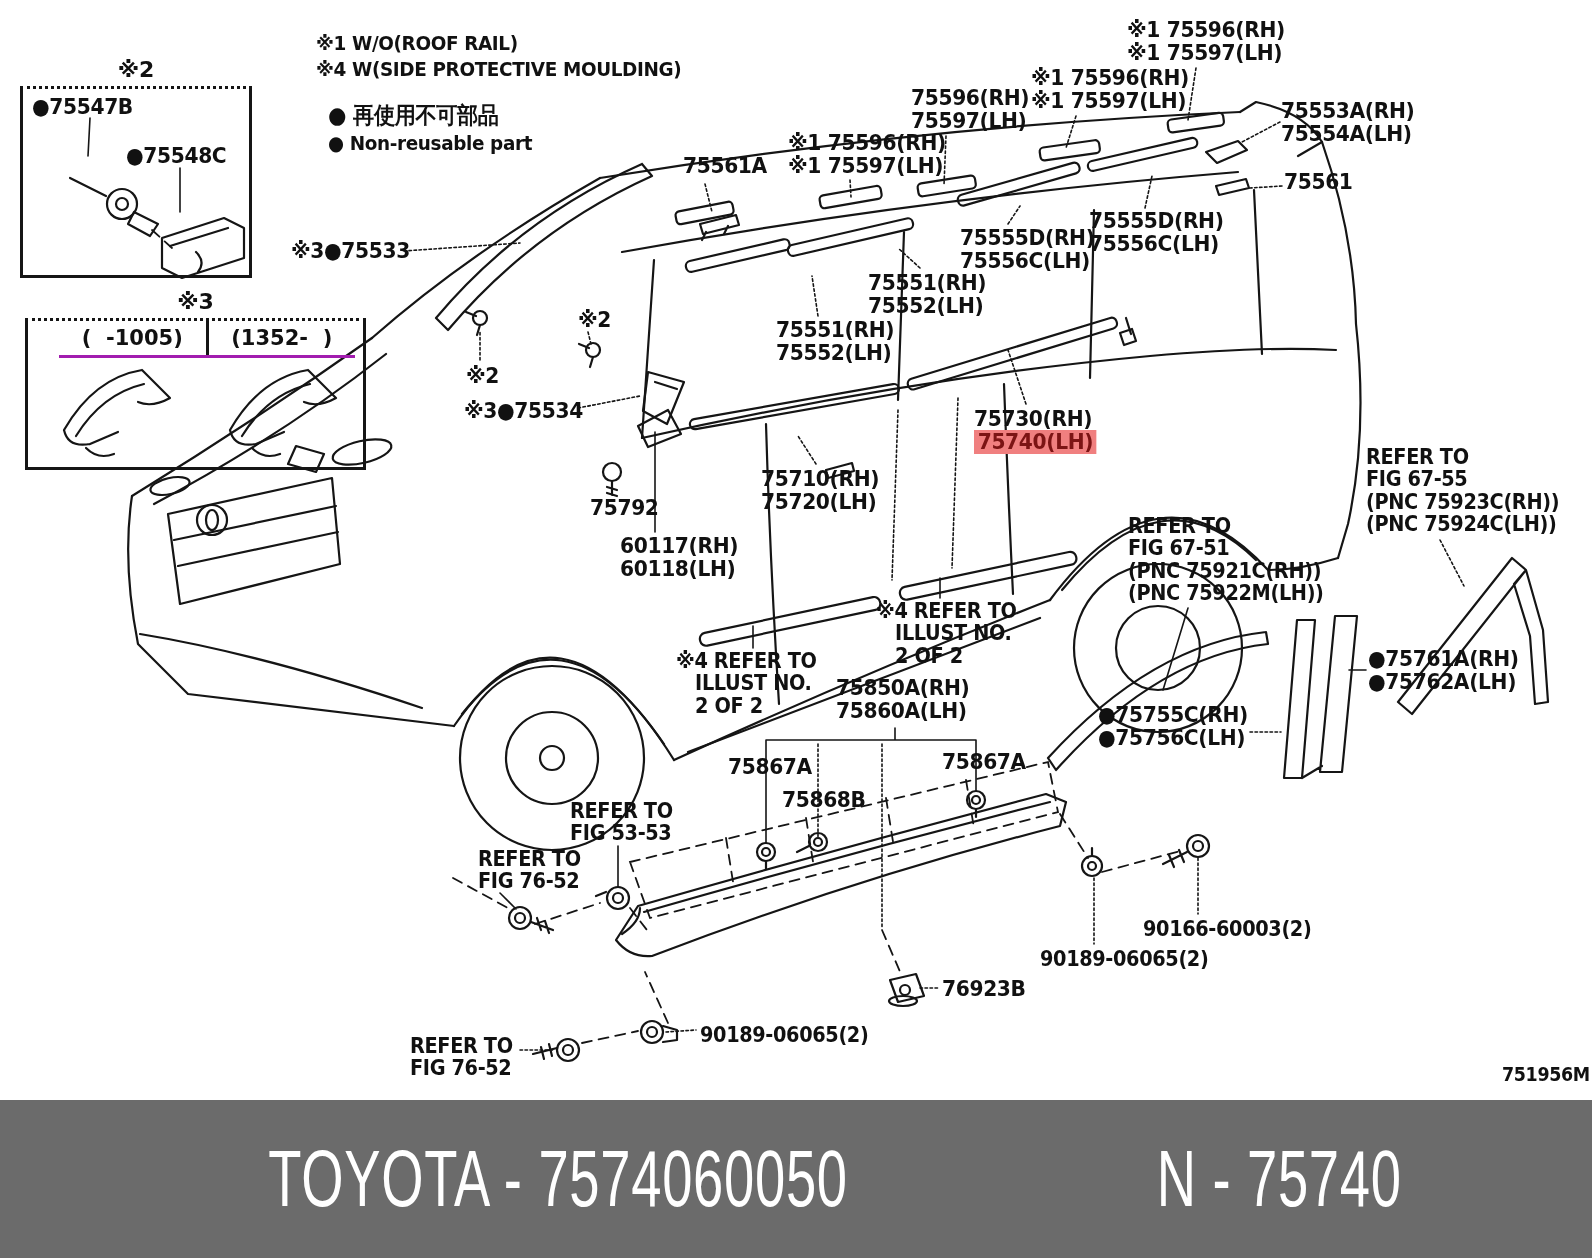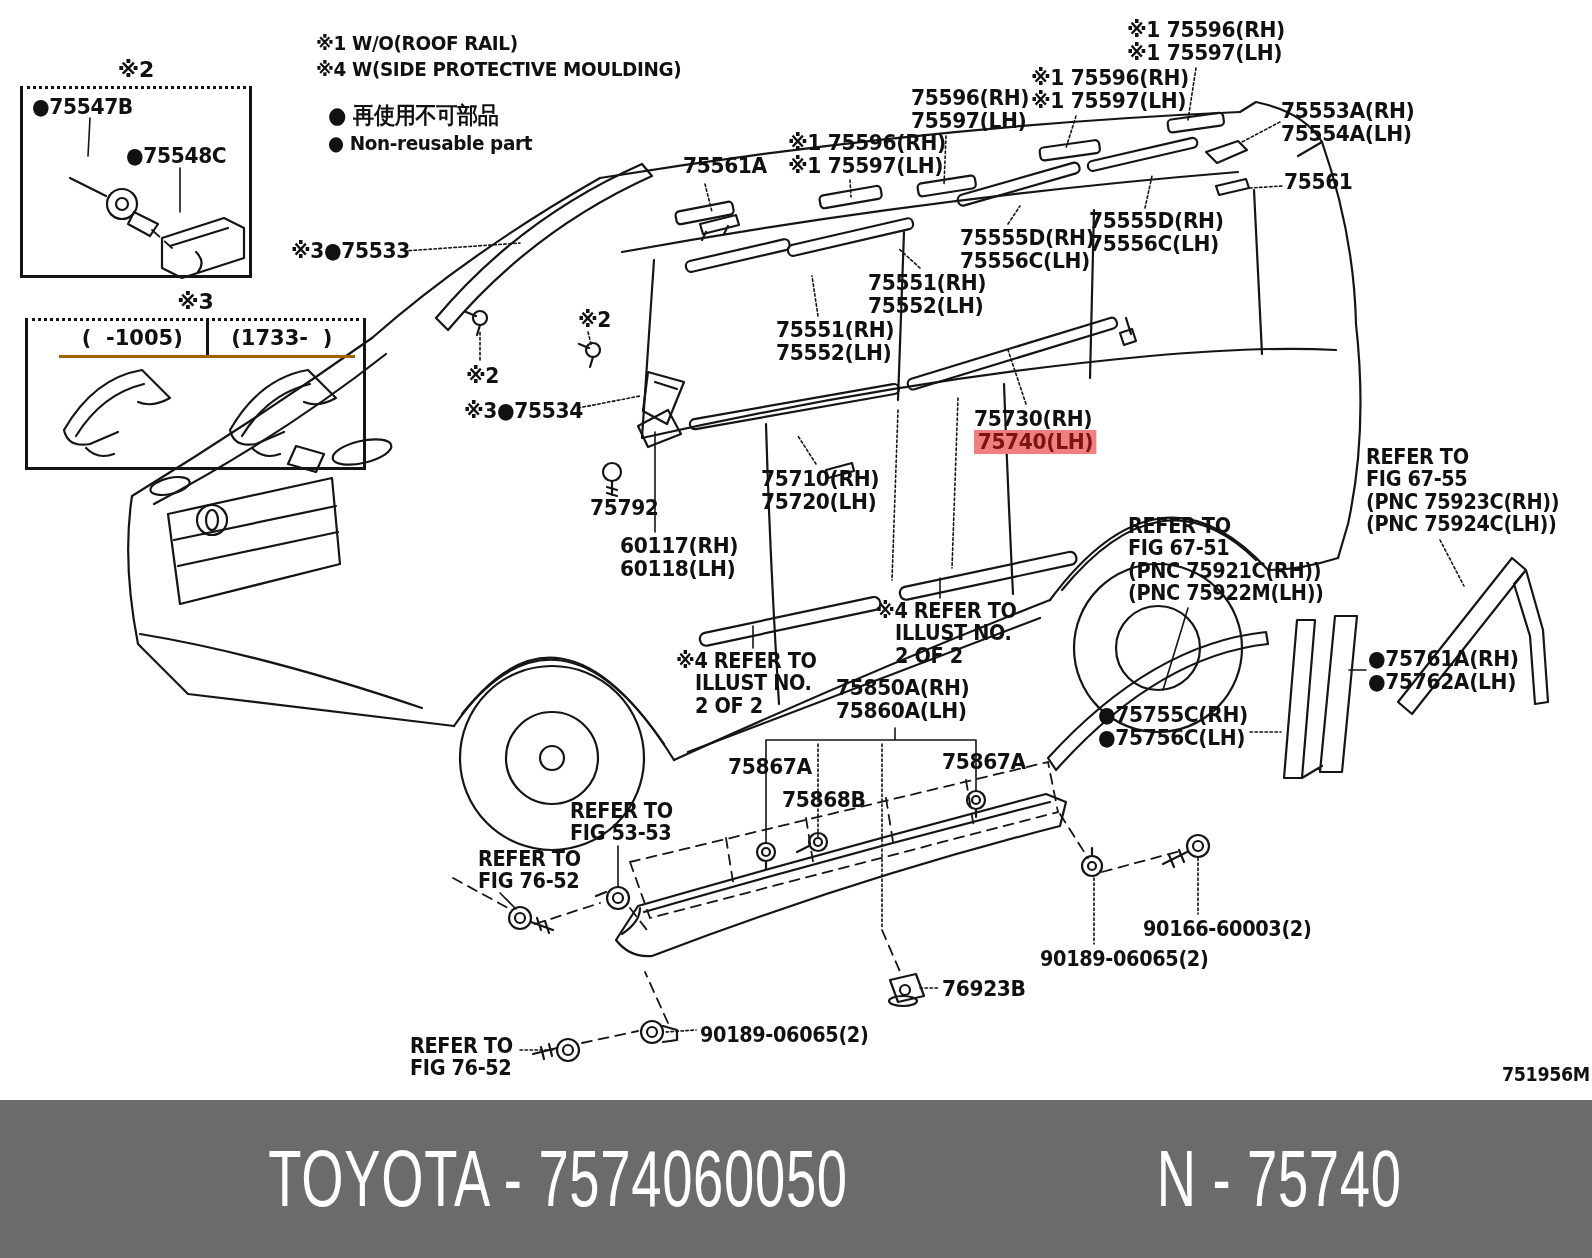--- a/index.html
+++ b/index.html
@@ -1,21 +1,21 @@
 <!DOCTYPE html>
 <html><head>
 <meta charset="utf-8">
 <style>
   html,body{margin:0;padding:0;}
   body{width:1592px;height:1258px;position:relative;background:#ffffff;overflow:hidden;
        font-family:"DejaVu Sans","Liberation Sans",sans-serif;}
   #art{position:absolute;left:0;top:0;z-index:1;}
   .inset-box{position:absolute;z-index:2;background:transparent;border:3px solid #151515;border-top-style:dotted;}
   .inset-title{position:absolute;left:0;right:0;top:-32px;text-align:center;font-weight:700;font-size:22px;color:#111;}
-  .variant-header{position:absolute;left:0;top:0;right:8px;height:34px;display:flex;border-bottom:3px solid #a16207;margin-left:31px;}
+  .variant-header{position:absolute;left:0;top:0;right:8px;height:34px;display:flex;border-bottom:3px solid #a21caf;margin-left:31px;}
   .variant-header div{flex:1;display:flex;align-items:center;justify-content:center;
       font-weight:700;font-size:21px;color:#111;white-space:pre;}
   .variant-header div:first-child{border-right:3px solid #151515;}
   #labels{position:absolute;left:0;top:0;width:100%;height:100%;z-index:3;text-decoration:underline;}
   .plabel{position:absolute;font-weight:700;color:#111;line-height:1.06;letter-spacing:-0.4px;
       white-space:pre;transform:scaleX(0.92);transform-origin:left top;}
   .pline.hl{display:inline-block;padding:0 4px;}
   #banner{position:absolute;left:0;top:1100px;width:1592px;height:158px;z-index:4;
       display:flex;align-items:center;justify-content:center;gap:115px;}
   #banner span{font-family:"Liberation Sans",sans-serif;font-weight:400;font-size:80px;
@@ -230,21 +230,21 @@
   </g>
 </svg>
 
 <div class="inset-box" id="clip-box" style="left:20px;top:86px;width:226px;height:186px;">
   <div class="inset-title">※2</div>
 </div>
 <div class="inset-box" id="variant-box" style="left:25px;top:318px;width:335px;height:146px;">
   <div class="inset-title">※3</div>
   <div class="variant-header">
     <div>(  -1005)</div>
-    <div>(1733-  )</div>
+    <div>(1352-  )</div>
   </div>
 </div>
 
 <div id="labels">
     <div class="plabel" style="left: 316px; top: 33px; font-size: 20px;"><div><span class="pline">※1 W/O(ROOF RAIL)</span></div></div>
     <div class="plabel" style="left: 316px; top: 59px; font-size: 20px;"><div><span class="pline">※4 W(SIDE PROTECTIVE MOULDING)</span></div></div>
     <div class="plabel" style="left: 328px; top: 103px; font-size: 23px;"><div><span class="pline">● 再使用不可部品</span></div></div>
     <div class="plabel" style="left: 328px; top: 133px; font-size: 20px;"><div><span class="pline">● Non-reusable part</span></div></div>
     <div class="plabel" style="left: 32px; top: 95px; font-size: 22px;"><div><span class="pline">●75547B</span></div></div>
     <div class="plabel" style="left: 126px; top: 144px; font-size: 22px;"><div><span class="pline">●75548C</span></div></div>

